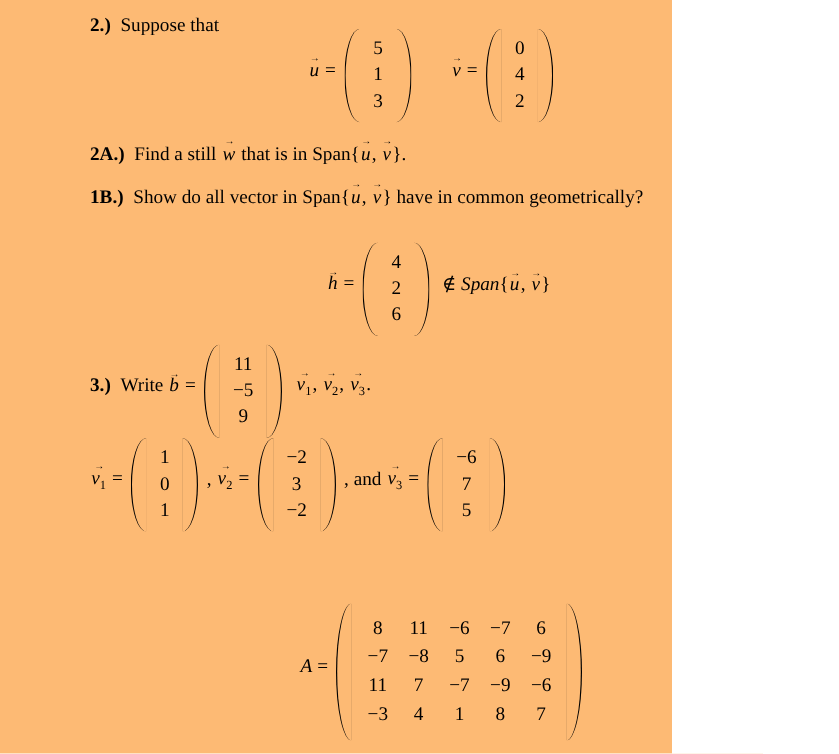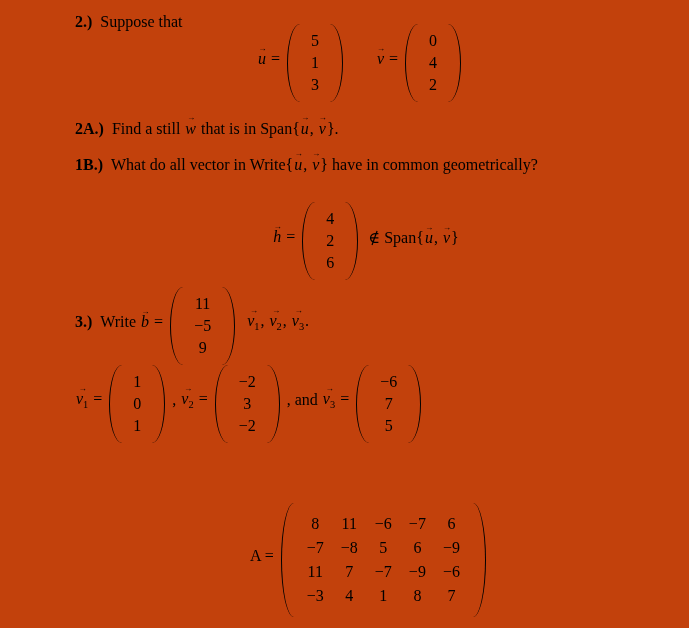--- a/index.html
+++ b/index.html
@@ -1,28 +1,28 @@
 <!DOCTYPE html>
 <html><head>
 <meta charset="utf-8">
 <style>
   html,body { margin:0; padding:0; background:#ffffff; }
   .page {
-    position:relative; width:689px; height:628px; background:#c2410c;
+    position:relative; width:560px; height:628px; background:#fdba74;
     color:#000; font-family:"Liberation Serif","DejaVu Serif","DejaVu Sans",serif;
     font-size:16px; overflow:hidden;
   }
   .pline { position:absolute; left:75px; white-space:nowrap; line-height:20px; }
   .plabel { font-weight:bold; margin-right:8px; }
   .eqrow { position:absolute; left:0; width:699px; box-sizing:border-box;
            display:flex; justify-content:center; align-items:center; }
   .inrow { position:absolute; display:flex; align-items:center; }
   .axis { position:relative; top:-4px; white-space:nowrap; }
   .gap { width:26px; }
-  .mi { }
+  .mi { font-style:italic; }
   sup { font-size:0.68em; }
   .vec-sym { position:relative; display:inline-block; font-style:italic; margin:0 1px; }
   .vec-sym .arr { position:absolute; top:-0.60em; left:55%; transform:translateX(-50%);
                   font-size:0.52em; font-style:normal; line-height:1; }
   .vec-sym sub { font-size:0.65em; font-style:normal; }
   .cvec { display:inline-flex; align-items:stretch; margin:0 7px; }
   .cvec .col { display:flex; flex-direction:column; justify-content:center; padding:6px 11px; }
   .cvec .cell { text-align:center; line-height:22px; }
   .lparen { width:12px; border-left:1.6px solid #000;
             border-radius:100% 0 0 100% / 50% 0 0 50%; }
@@ -63,21 +63,21 @@
         </span>
         <span class="rparen"></span>
       </span>
   </div>
 
   <div class="pline" style="top:119px;">
     <span class="plabel">2A.)</span><span><span>Find a still </span><span class="vec-sym"><span class="arr">→</span><span>w</span></span><span> that is in Span{</span><span class="vec-sym"><span class="arr">→</span><span>u</span></span><span>, </span><span class="vec-sym"><span class="arr">→</span><span>v</span></span><span>}.</span></span>
   </div>
 
   <div class="pline" style="top:155px;">
-    <span class="plabel">1B.)</span><span><span>What do all vector in Write{</span><span class="vec-sym"><span class="arr">→</span><span>u</span></span><span>, </span><span class="vec-sym"><span class="arr">→</span><span>v</span></span><span>} have in common geometrically?</span></span>
+    <span class="plabel">1B.)</span><span><span>Show do all vector in Span{</span><span class="vec-sym"><span class="arr">→</span><span>u</span></span><span>, </span><span class="vec-sym"><span class="arr">→</span><span>v</span></span><span>} have in common geometrically?</span></span>
   </div>
 
 
   <div class="eqrow" style="top:202px; height:78px; padding-left:32px;">
     <span class="axis"><span class="vec-sym"><span class="arr">→</span><span>h</span></span><span> =</span></span>
     <span class="cvec">
         <span class="lparen"></span>
         <span class="col">
           <span class="cell">4</span>
           <span class="cell">2</span>

